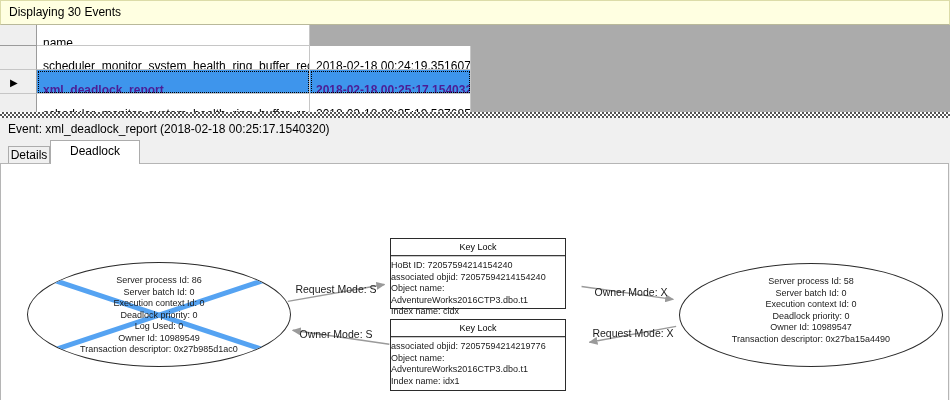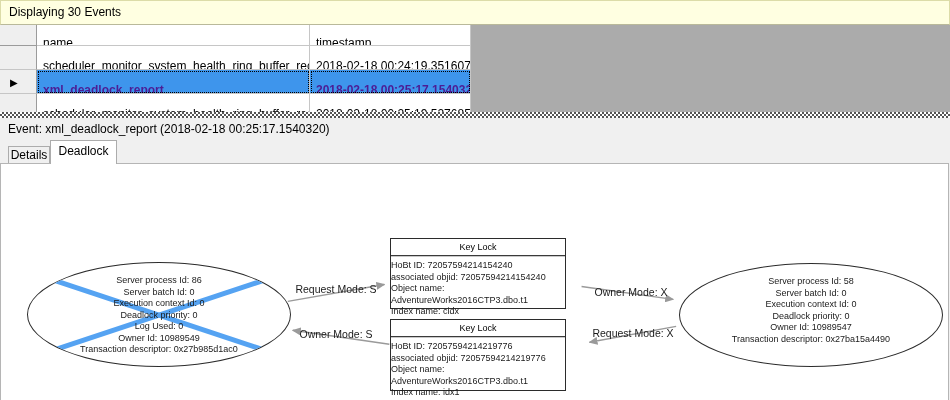--- a/index.html
+++ b/index.html
@@ -77,21 +77,21 @@
   }
   .tab {
     position: absolute; font-size: 12px; text-align: center;
     border: 1px solid #ACACAC; cursor: default;
   }
   .tab-details {
     left: 8px; top: 146px; width: 42px; height: 18px;
     background: #F0F0F0; line-height: 17px; z-index: 1;
   }
   .tab-deadlock {
-    left: 50px; top: 140px; width: 67px; height: 24px;
+    left: 50px; top: 140px; width: 90px; height: 24px;
     background: #fff; line-height: 21px; border-bottom: none; z-index: 3;
   }
 
   
   .panel {
     position: absolute; left: 0; top: 163px; width: 949px; height: 237px;
     background: #fff; border: 1px solid #B5B5B5; border-bottom: none; z-index: 2;
   }
   .node-ellipse {
     position: absolute; border: 1.5px solid #2b2b2b; border-radius: 50%;
@@ -131,21 +131,20 @@
 
   <div class="banner">
     <span>Displaying 30 Events</span>
   </div>
 
   <div class="grid-area">
     <div class="grid-table">
       <div class="g-row header">
         <div class="g-sel"></div>
         <div class="g-cell g-name">name</div>
-        <div class="g-cell g-ts">timestamp</div>
       </div>
       <div class="g-row data">
         <div class="g-sel"></div>
         <div class="g-cell g-name">scheduler_monitor_system_health_ring_buffer_recorded</div>
         <div class="g-cell g-ts">2018-02-18 00:24:19.3516078</div>
       </div>
       <div class="g-row data selected">
         <div class="g-sel">
           <span class="row-marker">▶</span>
         </div>
@@ -221,21 +220,20 @@
         <div>HoBt ID: 72057594214154240</div>
         <div>associated objid: 72057594214154240</div>
         <div>Object name: AdventureWorks2016CTP3.dbo.t1</div>
         <div>Index name: cidx</div>
       </div>
     </div>
 
     <div class="node-box box-bottom">
       <div class="box-title">Key Lock</div>
       <div class="box-body">
-        <div>HoBt ID: 72057594214219776</div>
         <div>associated objid: 72057594214219776</div>
         <div>Object name: AdventureWorks2016CTP3.dbo.t1</div>
         <div>Index name: idx1</div>
       </div>
     </div>
 
   </div>
 </div>
 
 </body></html>

